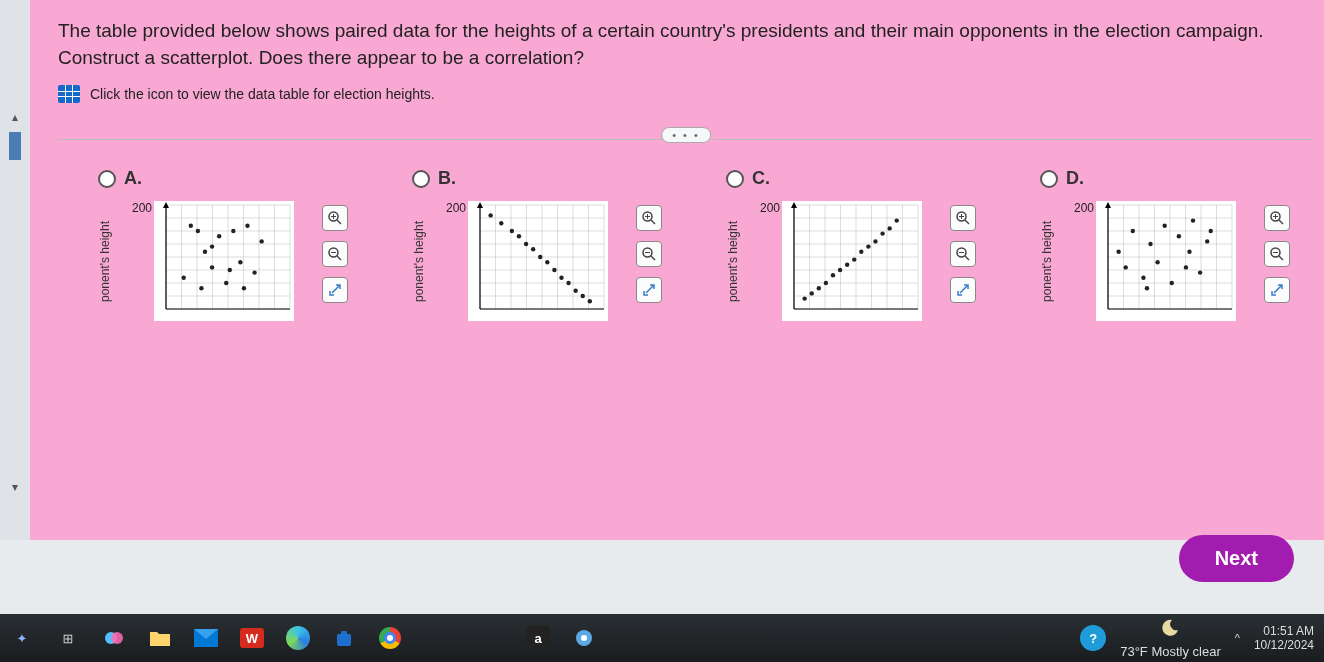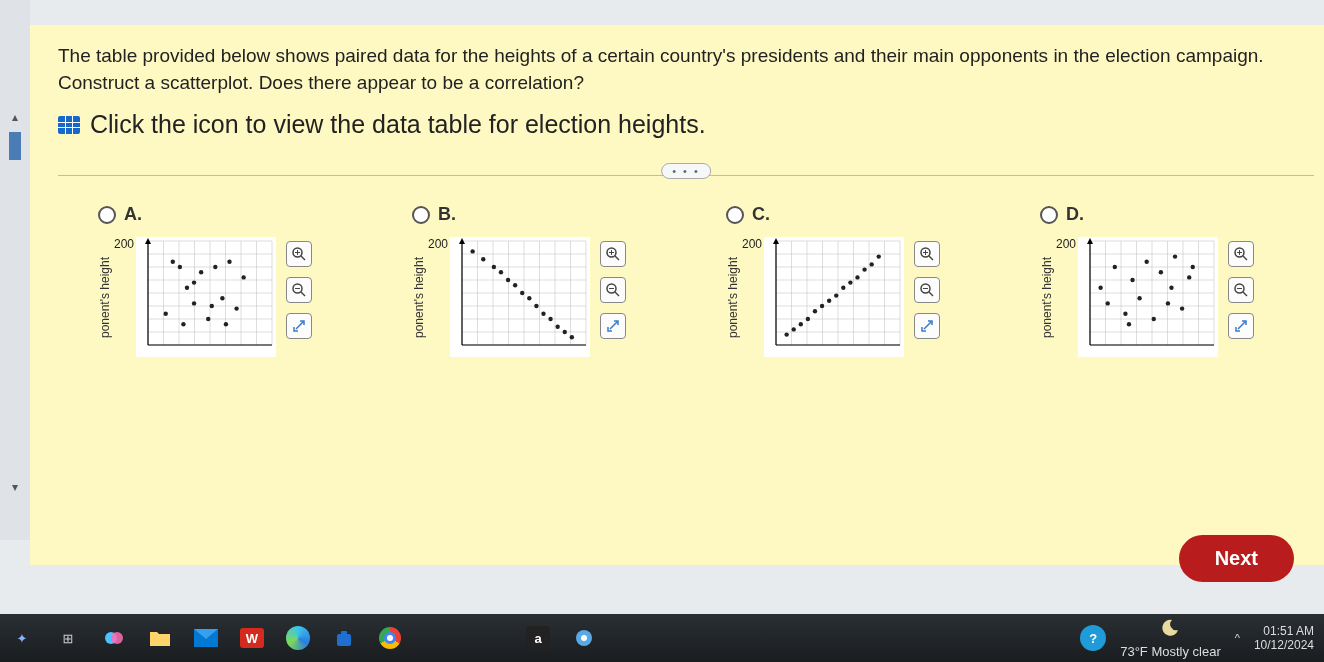--- a/index.html
+++ b/index.html
@@ -10,23 +10,22 @@
     height: 662px;
     overflow: hidden;
     position: relative;
   }
   .main-panel {
     position: absolute;
     left: 30px;
     top: 0;
     right: 0;
     height: 540px;
-    background: #fef9c3;
+    background: #f9a8d4;
     padding: 18px 10px 10px 28px;
-    margin-top: 25px;
   }
   .side-tab {
     position: absolute;
     left: 0; top: 0; width: 30px; height: 540px;
     background: #dfe3e7;
     display:flex; flex-direction:column; align-items:center;
   }
   .side-tab .arrow { font-size:12px; color:#555; margin-top:110px; }
   .side-tab .arrow2 { font-size:12px; color:#555; margin-top:320px; }
   .side-tab .bluebox { width:12px; height:28px; background:#4a7db5; margin-top:8px;}
@@ -34,39 +33,39 @@
   .icon-row { margin-top: 14px; display:flex; align-items:center; gap:10px;}
   .table-icon {
     width: 22px; height: 18px; background:#1668c9;
     display:inline-block; position:relative; border-radius:2px;
   }
   .table-icon::before, .table-icon::after {
     content:''; position:absolute; background:#fff;
   }
   .table-icon::before { left:7px; top:0; width:1px; height:100%; box-shadow: 7px 0 0 #fff; }
   .table-icon::after { left:0; top:6px; width:100%; height:1px; box-shadow: 0 5px 0 #fff; }
-  .link-text { font-size: 25px; color:#222; }
+  .link-text { font-size: 14px; color:#222; }
   hr.divider { margin: 30px 0 10px 0; border:none; border-top:1px solid #bbb; position:relative;}
   .ellipsis-pill {
     position:absolute; left:50%; transform:translateX(-50%);
     top:-12px; background:#f5f7f9; border:1px solid #aaa;
     border-radius:12px; padding:1px 10px; font-size:11px; color:#666;
     letter-spacing:2px;
   }
   .options-row {
     display:flex; gap: 40px; margin-top: 28px; padding-left: 40px;
   }
   .option { flex:1; }
   .option-header { display:flex; align-items:center; gap:8px; font-size:18px; color:#333; font-weight:bold;}
   .radio {
     width:18px; height:18px; border:2px solid #555; border-radius:50%;
     display:inline-block; background:#fff;
   }
   .chart-area {
-    display:flex; align-items:flex-start; gap:2px; margin-top:12px;
+    display:flex; align-items:flex-start; gap:20px; margin-top:12px;
   }
   .ylabel {
     writing-mode: vertical-rl; transform: rotate(180deg);
     font-size:12px; color:#333; align-self:center;
   }
   .plot-wrap { display:flex; flex-direction:column; }
   .ytick { font-size:12px; color:#222; height:14px; margin-right:2px;}
   .plot-row { display:flex; align-items:flex-start; }
   .chart {
     width:140px; height:120px; background:#fff;
@@ -74,21 +73,21 @@
   }
   .chart svg { position:absolute; inset:0; }
   .tool-col { display:flex; flex-direction:column; gap:10px; margin-left:8px; margin-top:4px;}
   .tool-btn {
     width:26px; height:26px; border:1px solid #888; border-radius:4px;
     background:#fcfcfc; display:flex; align-items:center; justify-content:center;
     font-size:14px; color:#444; cursor:pointer;
   }
   .next-btn {
     position:absolute; right:30px; bottom: 80px;
-    background:#b91c1c; color:#fff; border:none;
+    background:#a21caf; color:#fff; border:none;
     padding: 12px 36px; font-size:20px; border-radius: 24px;
     font-weight:bold; cursor:pointer;
   }
   .taskbar {
     position:absolute; left:0; right:0; bottom:0; height:48px;
     background: linear-gradient(#2a2f33, #1a1d20);
     display:flex; align-items:center; padding: 0 10px;
     color:#ddd; font-size:13px;
   }
   .taskbar .tb-left { display:flex; align-items:center; gap:22px; flex:1;}

